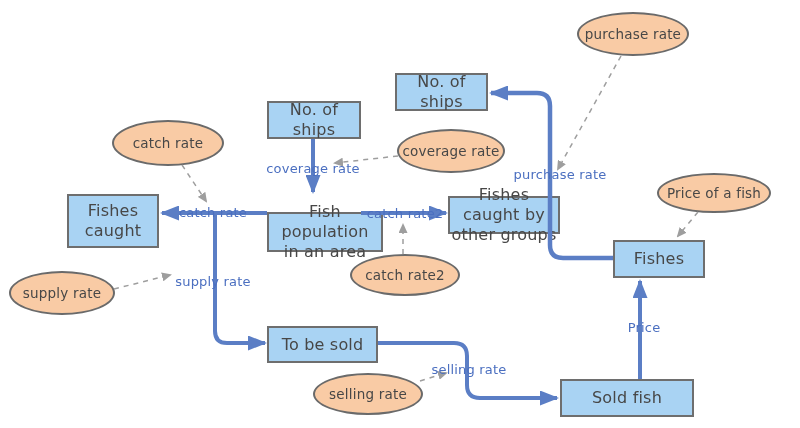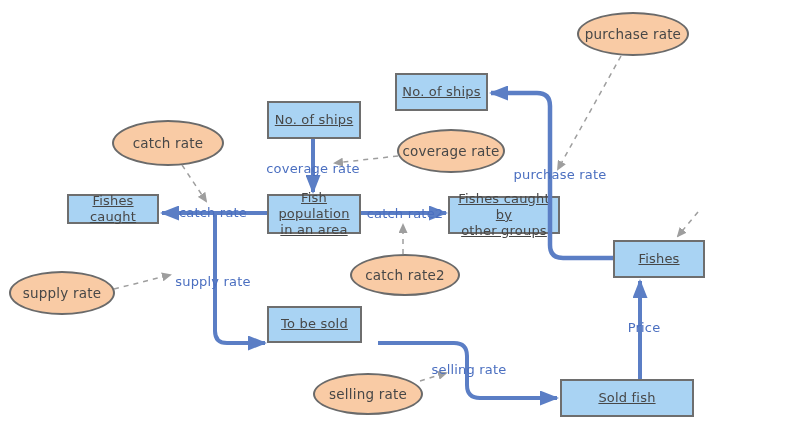--- a/index.html
+++ b/index.html
@@ -16,22 +16,22 @@
   }
   .stock{
     position:absolute;z-index:1;
     background:#A9D3F3;
     border:2px solid #6E6E6E;
     box-sizing:border-box;
     display:flex;align-items:center;justify-content:center;
     text-align:center;
   }
   .stock-label{
-    color:#474747;font-size:13px;line-height:1.25;
-    white-space:pre-line;letter-spacing:0.2px;text-decoration:underline;
+    color:#474747;font-size:16px;line-height:1.25;
+    white-space:pre-line;letter-spacing:0.2px;
   }
   .converter{
     position:absolute;z-index:1;
     background:#F9CBA5;
     border:2px solid #6A6A6A;
     border-radius:50%;
     box-sizing:border-box;
     display:flex;align-items:center;justify-content:center;
     text-align:center;
   }
@@ -51,58 +51,61 @@
 <div id="canvas">
 
   <div class="stock" style="left:267px;top:101px;width:94px;height:38px">
     <span class="stock-label">No. of ships</span>
   </div>
 
   <div class="stock" style="left:395px;top:73px;width:93px;height:38px">
     <span class="stock-label">No. of ships</span>
   </div>
 
-  <div class="stock" style="left:67px;top:194px;width:92px;height:30px">
+  <div class="stock" style="left:67px;top:194px;width:92px;height:54px">
     <span class="stock-label">Fishes caught</span>
   </div>
 
-  <div class="stock" style="left:267px;top:194px;width:94px;height:40px">
+  <div class="stock" style="left:267px;top:212px;width:116px;height:40px">
     <span class="stock-label">Fish population
 in an area</span>
   </div>
 
   <div class="stock" style="left:448px;top:196px;width:112px;height:38px">
     <span class="stock-label">Fishes caught by
 other groups</span>
   </div>
 
   <div class="stock" style="left:613px;top:240px;width:92px;height:38px">
     <span class="stock-label">Fishes</span>
   </div>
 
-  <div class="stock" style="left:267px;top:306px;width:95px;height:37px">
+  <div class="stock" style="left:267px;top:326px;width:111px;height:37px">
     <span class="stock-label">To be sold</span>
   </div>
 
   <div class="stock" style="left:560px;top:379px;width:134px;height:38px">
     <span class="stock-label">Sold fish</span>
   </div>
 
   <div class="converter" style="left:577px;top:12px;width:112px;height:44px">
     <span class="converter-label">purchase rate</span>
   </div>
 
   <div class="converter" style="left:112px;top:120px;width:112px;height:46px">
     <span class="converter-label">catch rate</span>
   </div>
 
   <div class="converter" style="left:397px;top:129px;width:108px;height:44px">
     <span class="converter-label">coverage rate</span>
   </div>
 
+  <div class="converter" style="left:657px;top:173px;width:114px;height:40px">
+    <span class="converter-label">Price of a fish</span>
+  </div>
 
   <div class="converter" style="left:350px;top:254px;width:110px;height:42px">
     <span class="converter-label">catch rate2</span>
   </div>
 
   <div class="converter" style="left:9px;top:271px;width:106px;height:44px">
     <span class="converter-label">supply rate</span>
   </div>
 
   <div class="converter" style="left:313px;top:373px;width:110px;height:42px">

